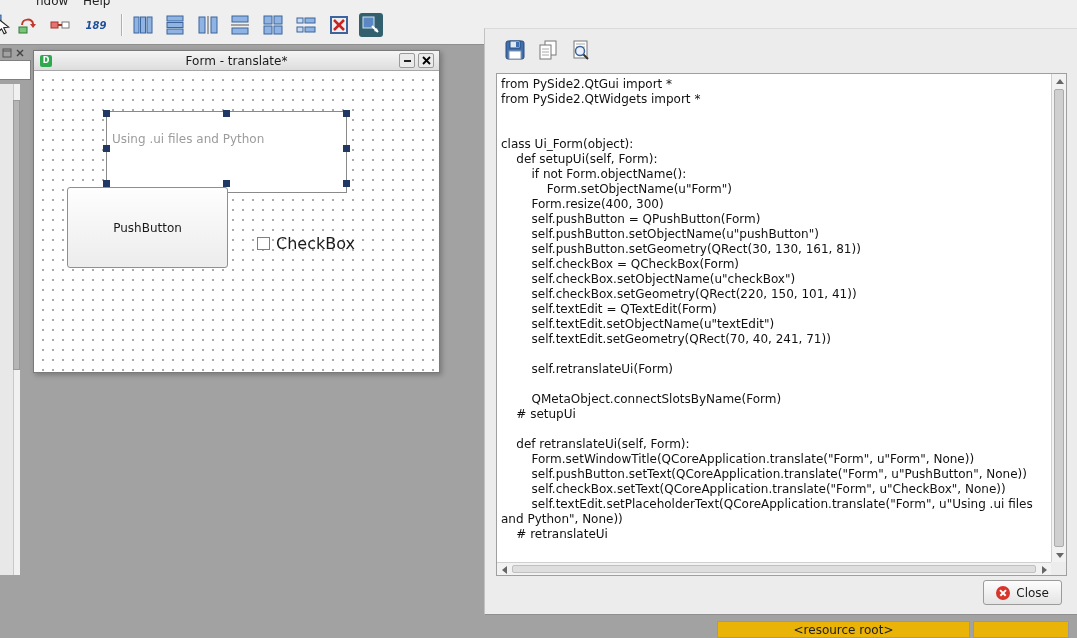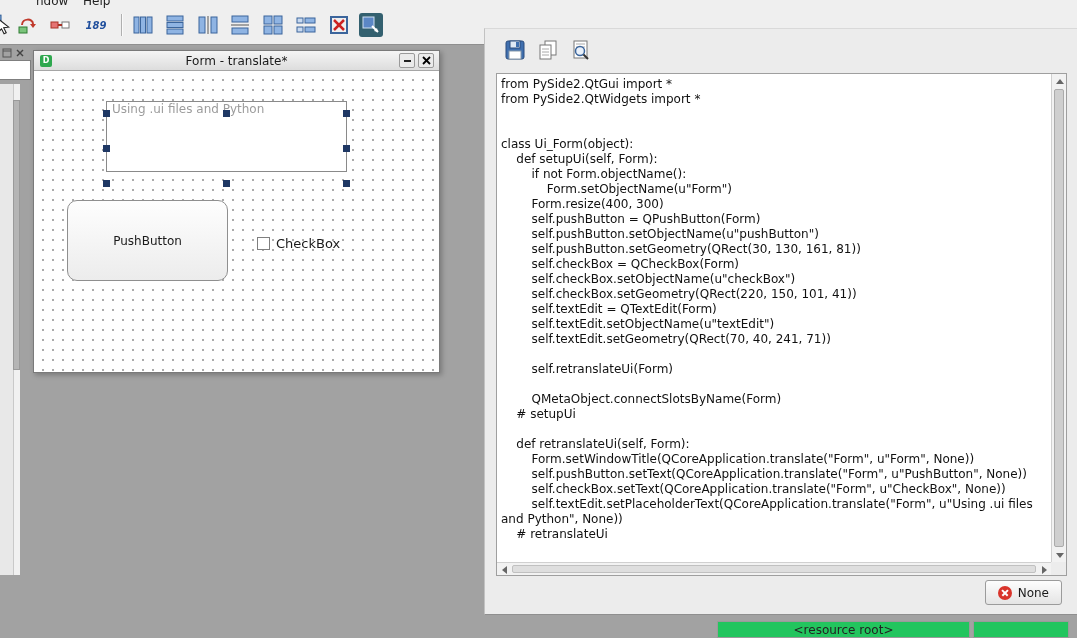--- a/index.html
+++ b/index.html
@@ -33,29 +33,29 @@
   
   .form-window { position:absolute; left:33px; top:50px; width:407px; height:323px; background:#fff; border:1px solid #7a7a7a; box-shadow:2px 2px 5px rgba(0,0,0,.25); }
   .fw-titlebar { position:absolute; left:0; top:0; right:0; height:20px; background:linear-gradient(#f5f5f5,#ddd); border-bottom:1px solid #a6a6a6; }
   .fw-badge { position:absolute; left:6px; top:4px; width:12px; height:12px; background:#2fa84f; border-radius:2px; color:#fff; font-size:8px; font-weight:bold; text-align:center; line-height:12px; }
   .fw-title { position:absolute; left:0; right:0; top:3px; text-align:center; font-size:12px; color:#1a1a1a; }
   .fw-btn { position:absolute; top:2px; width:16px; height:15px; background:#ebebeb; border:1px solid #9a9a9a; border-radius:2px; display:flex; align-items:center; justify-content:center; }
   .fw-btn.min { right:24px; }
   .fw-btn.cls { right:5px; }
   .min-bar { width:7px; height:2px; background:#222; }
   .fw-canvas { position:absolute; left:0; top:20px; right:0; bottom:0; background:#fff; background-image:radial-gradient(circle,#ababab 1px,transparent 1.2px); background-size:10px 10px; background-position:4px 4px; }
-  .textedit { position:absolute; left:72px; top:30px; width:241px; height:71px; background:#fff; border:1px solid #8a8a8a; padding:0 5px; font-size:12px; color:#9c9c9c; }
+  .textedit { position:absolute; left:72px; top:40px; width:241px; height:82px; background:#fff; border:1px solid #8a8a8a; padding:20px 5px; font-size:12px; color:#9c9c9c; }
   .handle { position:absolute; width:7px; height:7px; background:#1f3864; }
   .h1{left:69px;top:39px;} .h2{left:189px;top:39px;} .h3{left:309px;top:39px;}
   .h4{left:69px;top:74px;} .h5{left:309px;top:74px;}
   .h6{left:69px;top:109px;} .h7{left:189px;top:109px;} .h8{left:309px;top:109px;}
-  .pushbutton { position:absolute; left:33px; top:129px; width:161px; height:81px; border:1px solid #8f8f8f; border-radius:10px; background:linear-gradient(#fefefe,#ececec); font-size:12px; color:#1a1a1a; display:flex; align-items:center; justify-content:center; }
+  .pushbutton { position:absolute; left:33px; top:116px; width:161px; height:81px; border:1px solid #8f8f8f; border-radius:3px; background:linear-gradient(#fefefe,#ececec); font-size:12px; color:#1a1a1a; display:flex; align-items:center; justify-content:center; }
   .checkbox-row { position:absolute; left:223px; top:152px; width:101px; height:41px; display:flex; align-items:center; gap:6px; }
   .checkbox-box { width:13px; height:13px; background:#fff; border:1px solid #7f7f7f; flex:0 0 auto; }
-  .checkbox-label { font-size:13px; color:#1a1a1a; }
+  .checkbox-label { font-size:16px; color:#1a1a1a; }
 
   
   .code-dialog { position:absolute; left:484px; top:28px; width:593px; height:587px; background:#ececec; border-left:1px solid #c2c2c2; border-top:1px solid #d9d9d9; border-bottom:1px solid #8f8f8f; }
   .cd-toolbar { position:absolute; left:18px; top:9px; height:26px; display:flex; gap:9px; }
   .cd-icon { width:24px; height:24px; display:flex; align-items:center; justify-content:center; }
   .code-box { position:absolute; left:11px; top:44px; width:571px; height:503px; background:#fff; border:1px solid #9f9f9f; overflow:hidden; }
   .code-pre { position:absolute; left:4px; top:3px; right:18px; bottom:15px; font-family:"DejaVu Sans", sans-serif; font-size:12px; line-height:15px; color:#111; white-space:pre; overflow:hidden; }
   .vscroll { position:absolute; right:0; top:0; bottom:13px; width:15px; background:#f2f2f2; border-left:1px solid #d0d0d0; }
   .hscroll { position:absolute; left:0; right:15px; bottom:0; height:13px; background:#f2f2f2; border-top:1px solid #d0d0d0; }
   .sb-corner { position:absolute; right:0; bottom:0; width:15px; height:13px; background:#ececec; }
@@ -70,21 +70,21 @@
   .tri-down { width:0; height:0; border-left:4px solid transparent; border-right:4px solid transparent; border-top:5px solid #666; }
   .tri-left { width:0; height:0; border-top:4px solid transparent; border-bottom:4px solid transparent; border-right:5px solid #666; }
   .tri-right { width:0; height:0; border-top:4px solid transparent; border-bottom:4px solid transparent; border-left:5px solid #666; }
   .close-button { position:absolute; right:15px; bottom:9px; height:25px; padding:0 12px; display:flex; align-items:center; gap:6px; background:linear-gradient(#fdfdfd,#e4e4e4); border:1px solid #9b9b9b; border-radius:3px; font-size:12px; color:#1a1a1a; cursor:default; font-family:"DejaVu Sans", sans-serif; }
   .close-glyph { position:relative; width:14px; height:14px; background:#d9342b; border-radius:50%; flex:0 0 auto; }
   .close-glyph::before, .close-glyph::after { content:""; position:absolute; left:3px; top:6.3px; width:8px; height:1.6px; background:#fff; }
   .close-glyph::before { transform:rotate(45deg); }
   .close-glyph::after { transform:rotate(-45deg); }
 
   
-  .resource-box { position:absolute; top:621px; height:17px; background:#22c55e; border:1px solid #9a9a9a; font-size:12px; color:#222; display:flex; align-items:flex-start; justify-content:center; overflow:hidden; }
+  .resource-box { position:absolute; top:621px; height:17px; background:#eab308; border:1px solid #9a9a9a; font-size:12px; color:#222; display:flex; align-items:flex-start; justify-content:center; overflow:hidden; }
   .rb1 { left:717px; width:253px; }
   .rb2 { left:973px; width:96px; }
   .resource-box span { margin-top:1px; }
 </style>
 </head>
 <body>
 
 <div class="app">
 
   <div class="top-band">
@@ -308,21 +308,21 @@
           </span>
         <div class="hthumb"></div>
         <span class="sb-btn rt">
             <span class="tri-right"></span>
           </span>
       </div>
       <div class="sb-corner"></div>
     </div>
     <button class="close-button">
       <span class="close-glyph"></span>
-      <span>None</span>
+      <span>Close</span>
     </button>
   </div>
 
   <div class="resource-box rb1">
     <span>&lt;resource root&gt;</span>
   </div>
   <div class="resource-box rb2"></div>
 
 </div>
 

